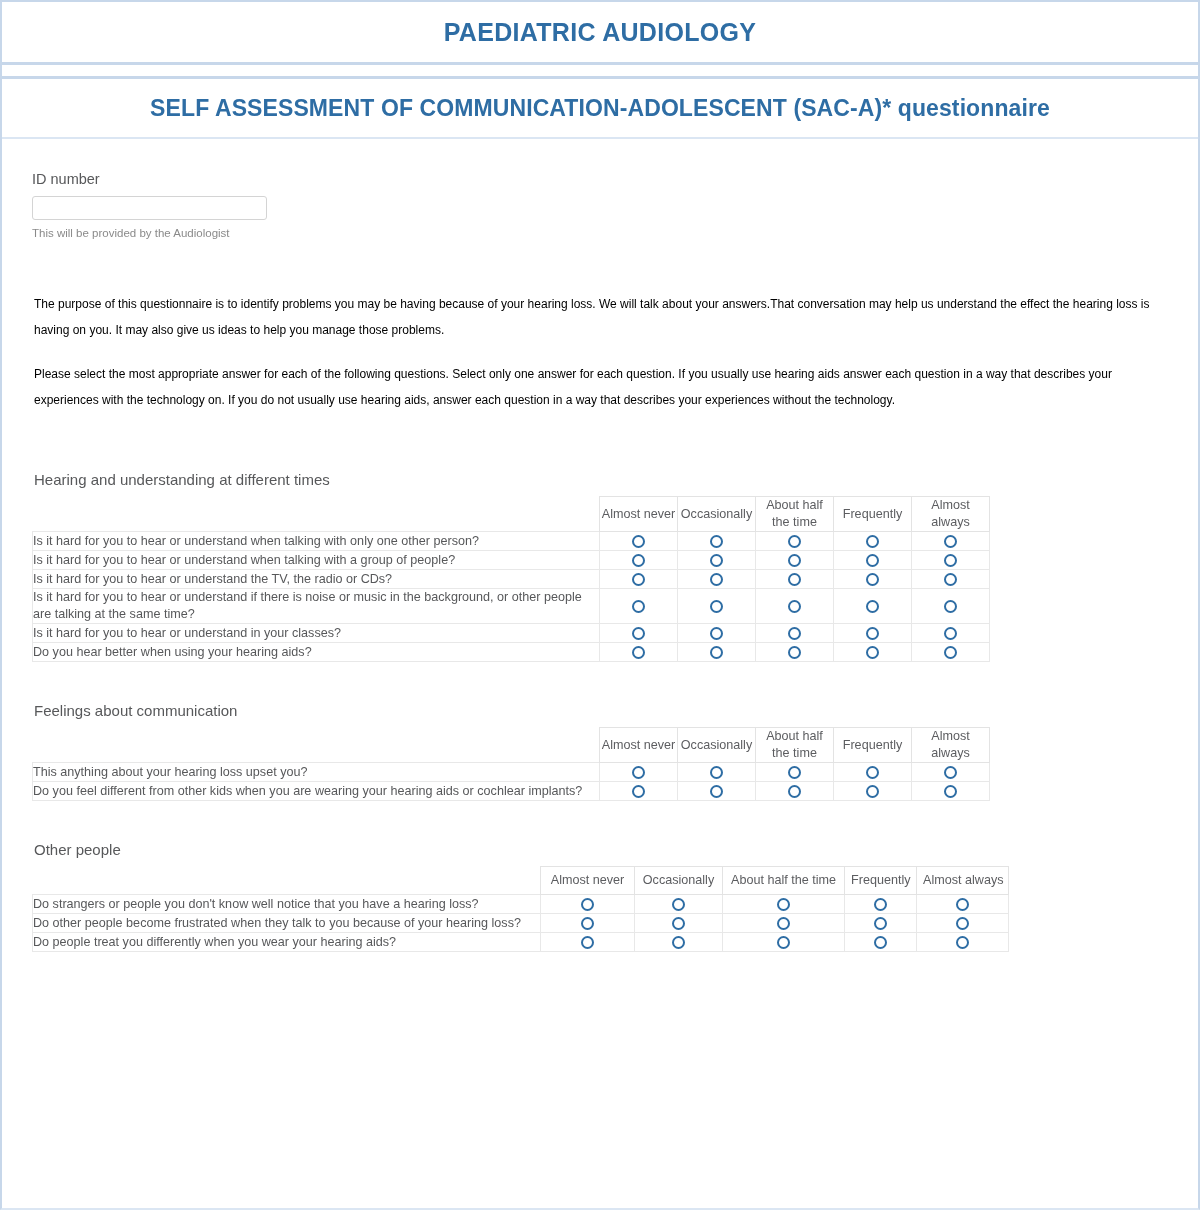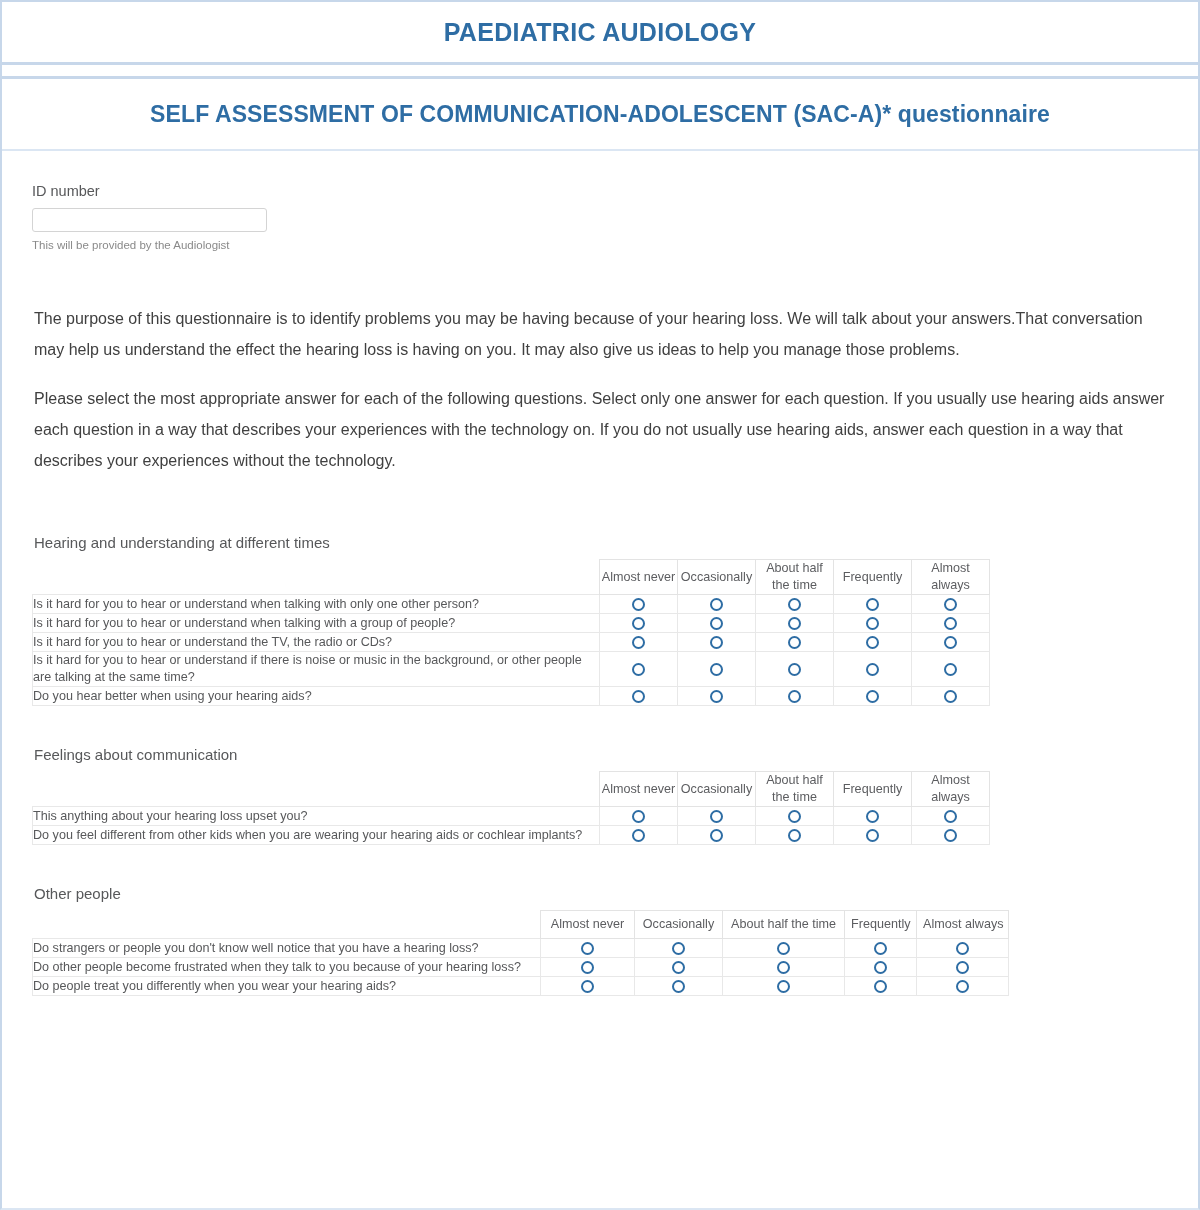--- a/index.html
+++ b/index.html
@@ -29,21 +29,21 @@
     font-size: 25px;
     font-weight: bold;
     color: #2e6da4;
     letter-spacing: 0.3px;
   }
   .band-gap {
     height: 14px;
     border-bottom: 3px solid #c7d7ea;
   }
   .band-sub {
-    height: 72px;
+    height: 60px;
     border-bottom: 2px solid #dbe6f3;
     display: flex; align-items: center; justify-content: center;
   }
   .band-sub h2 {
     margin: 0;
     font-size: 23px;
     font-weight: bold;
     color: #2e6da4;
     letter-spacing: 0.1px;
   }
@@ -70,23 +70,23 @@
   }
   .field-help {
     font-size: 11.5px;
     color: #8a8a8a;
     margin-top: 7px;
   }
 
   .intro { margin-top: 52px; }
   .intro p {
     margin: 0 0 18px 2px;
-    font-size: 16px;
-    line-height: 31px;
-    color: #404040;
+    font-size: 12px;
+    line-height: 26px;
+    color: #000000;
     max-width: 1145px;
   }
 
   
   .qblock { margin-top: 40px; }
   .qblock.first { margin-top: 58px; }
   .qtitle {
     font-size: 15px;
     color: #57585a;
     margin: 0 0 8px 2px;
@@ -233,20 +233,28 @@
               <tr>
                 <td class="q-cell">Is it hard for you to hear or understand the TV, the radio or CDs?</td>
                 <td class="r-cell"><span class="radio"></span></td>
                 <td class="r-cell"><span class="radio"></span></td>
                 <td class="r-cell"><span class="radio"></span></td>
                 <td class="r-cell"><span class="radio"></span></td>
                 <td class="r-cell"><span class="radio"></span></td>
               </tr>
               <tr>
                 <td class="q-cell">Is it hard for you to hear or understand if there is noise or music in the background, or other people are talking at the same time?</td>
+                <td class="r-cell"><span class="radio"></span></td>
+                <td class="r-cell"><span class="radio"></span></td>
+                <td class="r-cell"><span class="radio"></span></td>
+                <td class="r-cell"><span class="radio"></span></td>
+                <td class="r-cell"><span class="radio"></span></td>
+              </tr>
+              <tr>
+                <td class="q-cell">Is it hard for you to hear or understand in your classes?</td>
                 <td class="r-cell"><span class="radio"></span></td>
                 <td class="r-cell"><span class="radio"></span></td>
                 <td class="r-cell"><span class="radio"></span></td>
                 <td class="r-cell"><span class="radio"></span></td>
                 <td class="r-cell"><span class="radio"></span></td>
               </tr>
               <tr>
                 <td class="q-cell">Do you hear better when using your hearing aids?</td>
                 <td class="r-cell"><span class="radio"></span></td>
                 <td class="r-cell"><span class="radio"></span></td>

